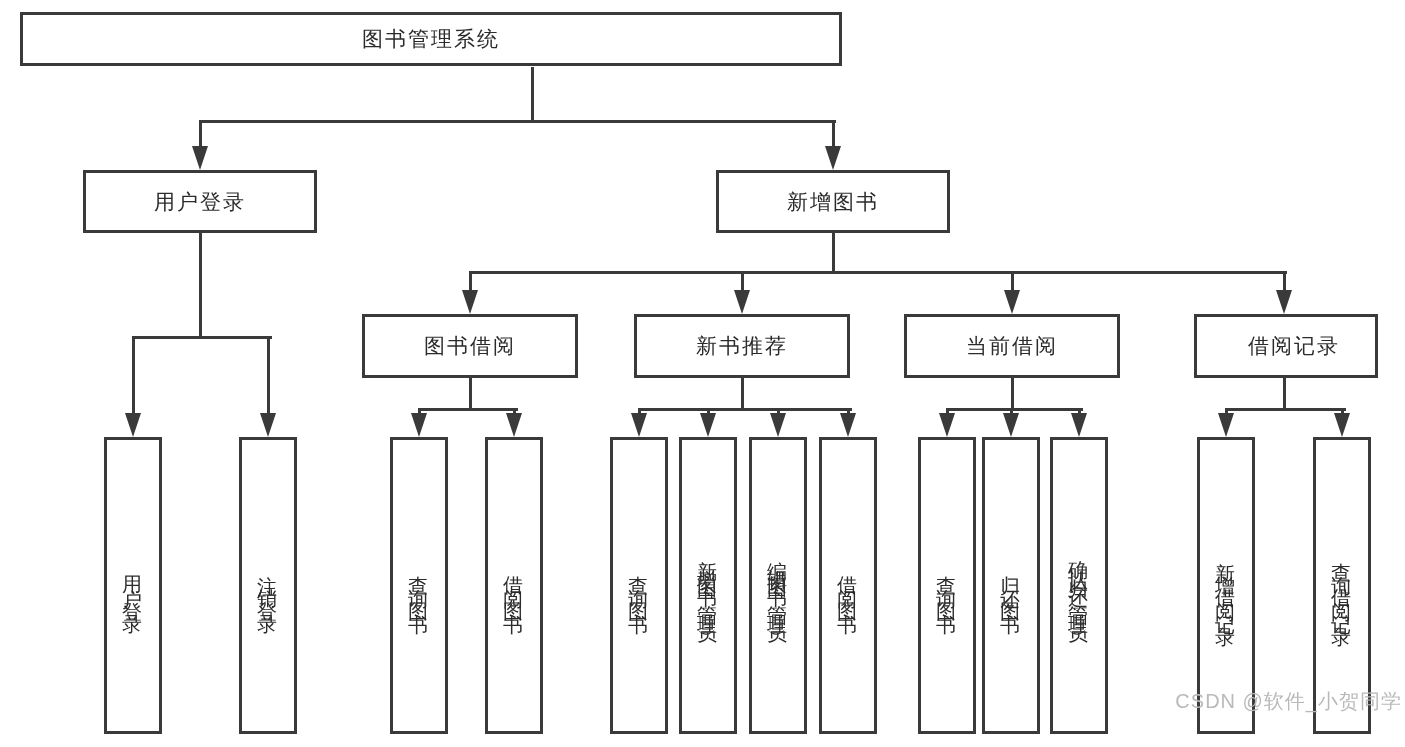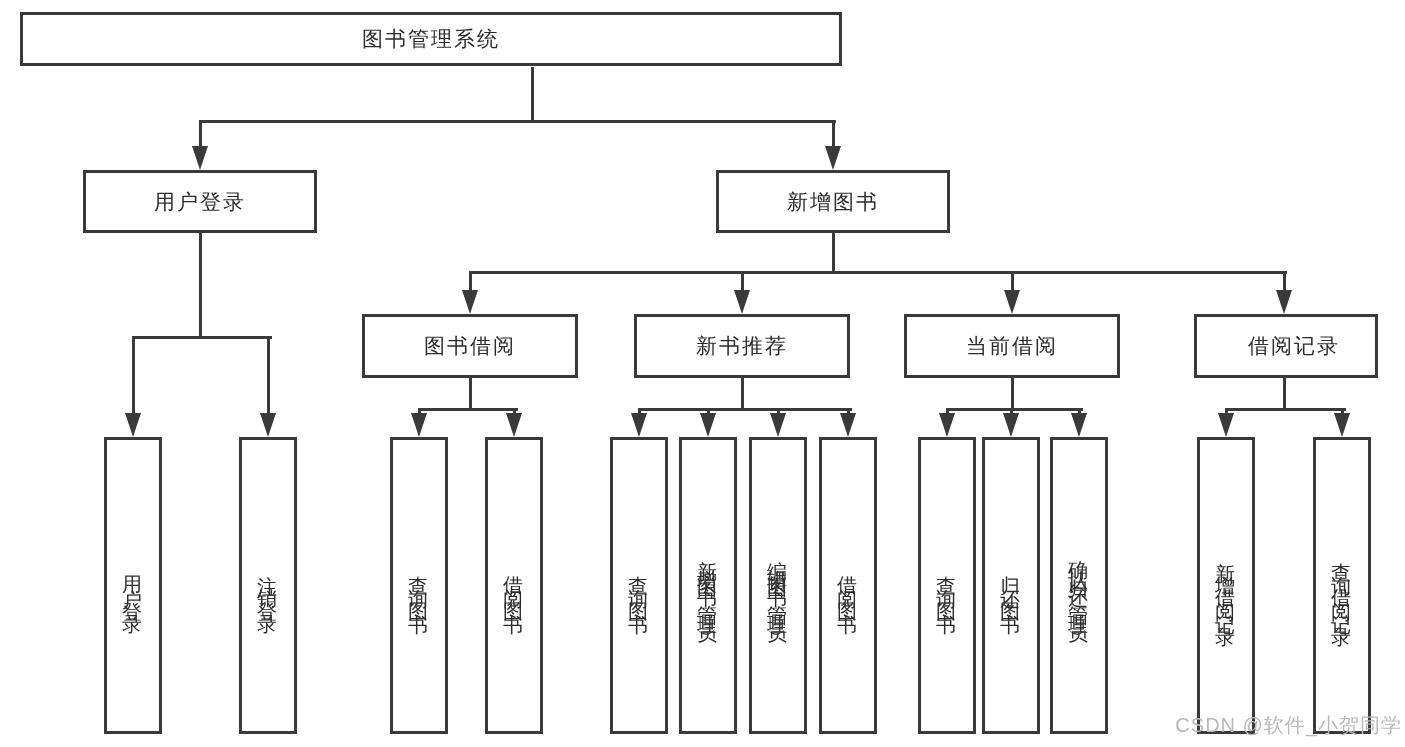--- a/index.html
+++ b/index.html
@@ -36,21 +36,21 @@
   .hline { position: absolute; height: 3px; background: #3a3a3a; }
   .arrow {
     position: absolute;
     width: 0; height: 0;
     border-left: 8px solid transparent;
     border-right: 8px solid transparent;
     border-top: 24px solid #3a3a3a;
   }
   .watermark {
     position: absolute;
-    top: 712px;
+    top: 688px;
     right: 3px;
     font-size: 20px;
     color: #b9b9b9;
     letter-spacing: 1px;
     z-index: 10;
     white-space: nowrap;
   }
 </style>
 </head>
 <body>

